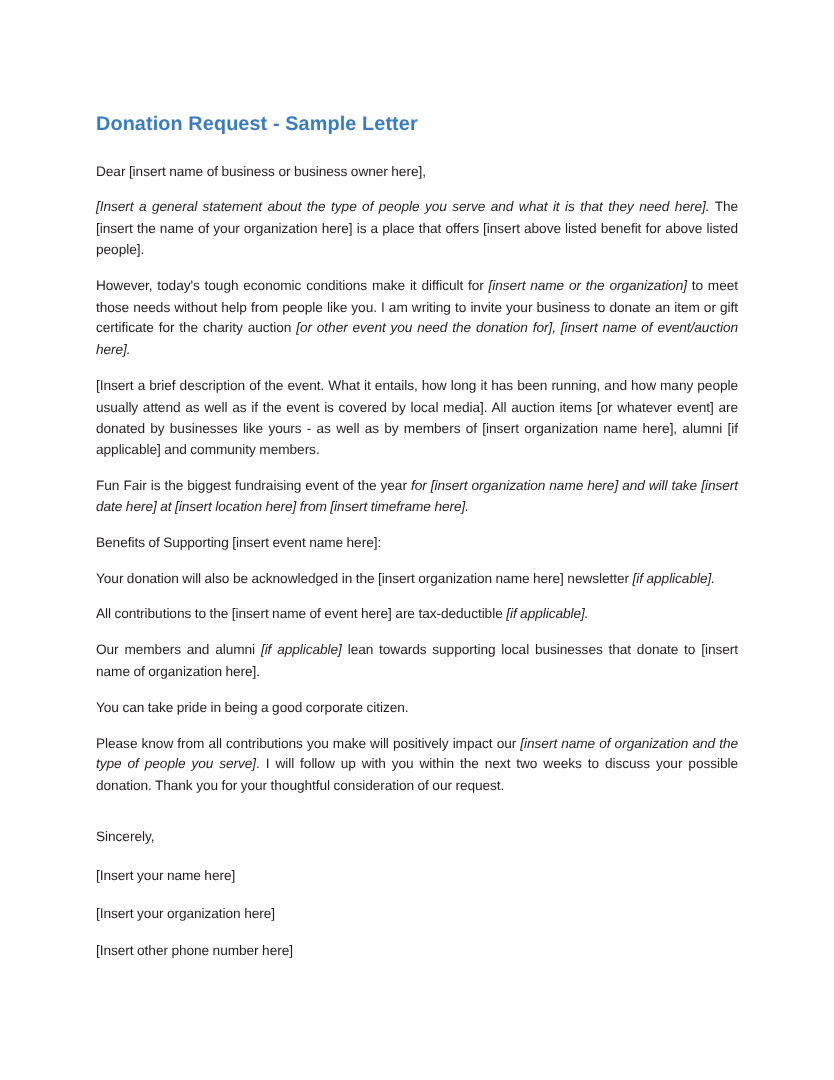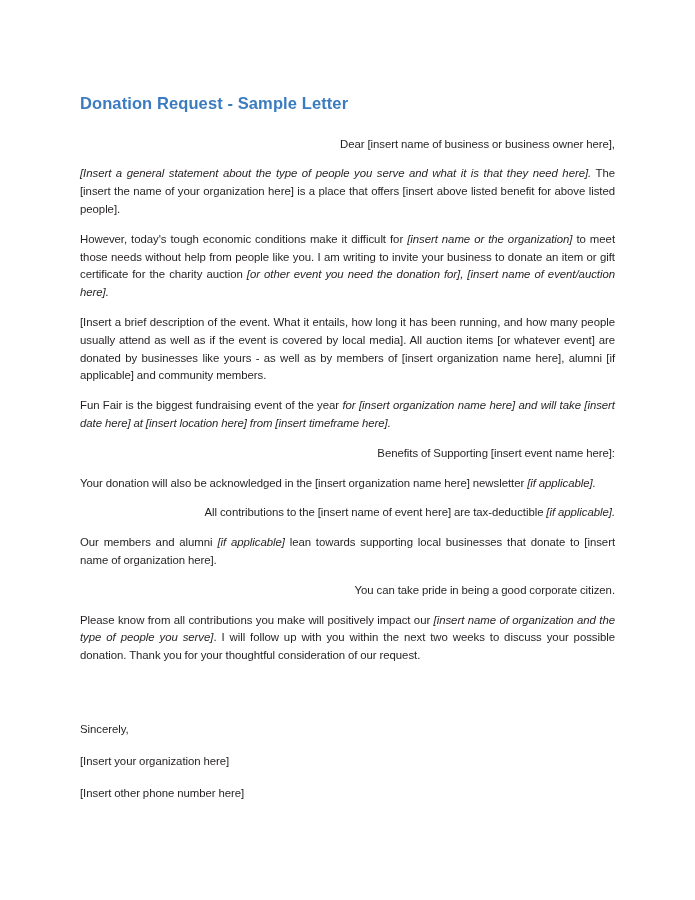--- a/index.html
+++ b/index.html
@@ -40,26 +40,26 @@
   p.para {
     margin: 0 0 12px 0;
     font-size: 11.4px;
     line-height: 17.8px;
     text-align: justify;
     text-justify: inter-word;
     letter-spacing: -0.05px;
     word-spacing: -0.2px;
   }
   p.para.tight {
-    text-align: right;
+    text-align: left;
   }
   em {
   }
   .sig-block {
-    margin-top: 56px;
+    margin-top: 25px;
   }
   .sig-block p.para {
     text-align: left;
     margin-bottom: 14px;
   }
 </style>
 </head>
 <body style="background: rgb(255, 255, 255); color: rgb(35, 31, 32);">
 
 <div class="page">
@@ -77,18 +77,19 @@
         <p class="para tight"><span>Benefits of Supporting [insert event name here]:</span></p>
         <p class="para"><span>Your donation will also be acknowledged in the [insert organization name here] newsletter </span><em>[if applicable].</em></p>
         <p class="para tight"><span>All contributions to the [insert name of event here] are tax-deductible </span><em>[if applicable].</em></p>
         <p class="para"><span>Our members and alumni </span><em>[if applicable]</em><span> lean towards supporting local businesses that donate to [insert name of organization here].</span></p>
         <p class="para tight"><span>You can take pride in being a good corporate citizen.</span></p>
         <p class="para"><span>Please know from all contributions you make will positively impact our </span><em>[insert name of organization and the type of people you serve]</em><span>. I will follow up with you within the next two weeks to discuss your possible donation. Thank you for your thoughtful consideration of our request.</span></p>
       </div>
 
     <div class="sig-block">
       <p class="para">Sincerely,</p>
+      <p class="para">[Insert your name here]</p>
       <p class="para">[Insert your organization here]</p>
       <p class="para">[Insert other phone number here]</p>
     </div>
 
   </div>
 </div>
 
 </body></html>

